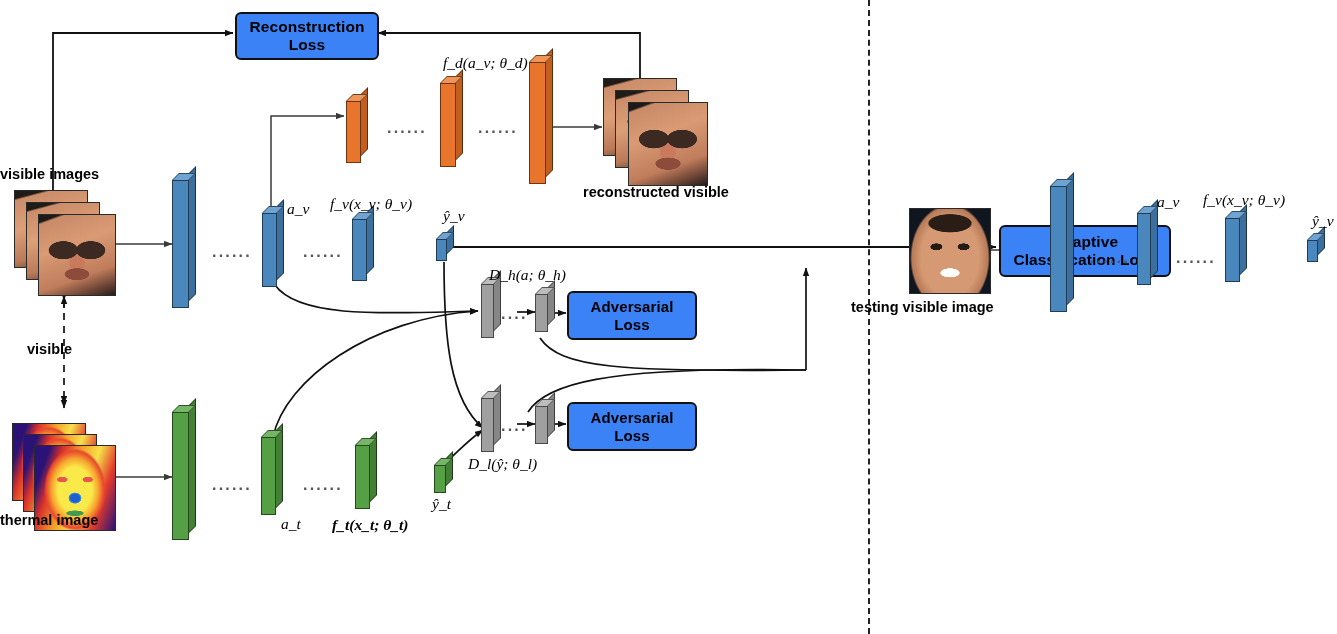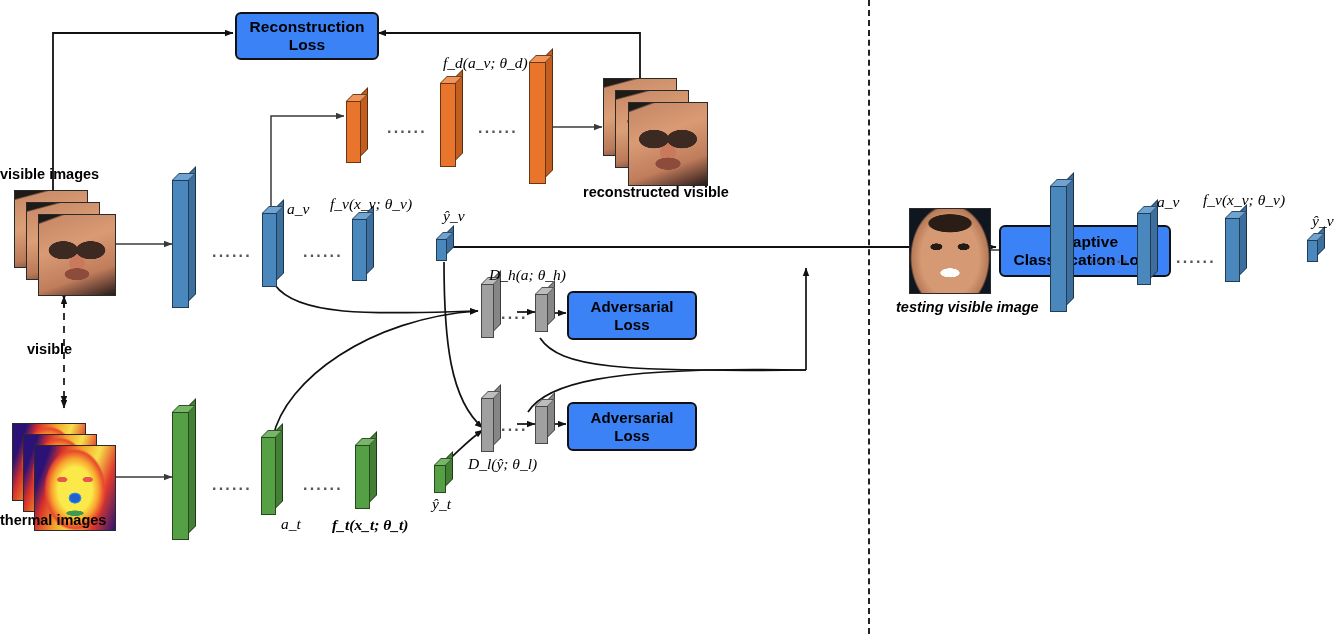--- a/index.html
+++ b/index.html
@@ -182,21 +182,21 @@
   </div>
   <div class="lbl bold-lbl" style="left:0px;top:166px;">visible images</div>
 
   <div class="lbl bold-lbl" style="left:27px;top:341px;">visible</div>
 
   <div class="stack" style="left:12px;top:423px;width:104px;height:106px;">
     <div class="ph face-th" style="left:0;top:0;width:72px;height:76px;"></div>
     <div class="ph face-th" style="left:11px;top:11px;width:72px;height:76px;"></div>
     <div class="ph face-th" style="left:22px;top:22px;width:80px;height:84px;"></div>
   </div>
-  <div class="lbl bold-lbl" style="left:0px;top:512px;">thermal images</div>
+  <div class="lbl bold-lbl" style="left:0px;top:512px;">thermal image</div>
 
   <div class="stack" style="left:603px;top:78px;width:112px;height:112px;">
     <div class="ph face-v2" style="left:0;top:0;width:72px;height:76px;"></div>
     <div class="ph face-v2" style="left:12px;top:12px;width:72px;height:76px;"></div>
     <div class="ph face-v" style="left:25px;top:24px;width:78px;height:82px;"></div>
   </div>
   <div class="lbl bold-lbl" style="left:583px;top:184px;">reconstructed visible</div>
 
   <div class="bar blue" style="left:172px;top:180px;width:17px;height:128px;">
     <div class="side"></div>
@@ -309,21 +309,21 @@
       <div class="top"></div>
       <div class="front"></div>
     </div>
   <div class="lbl math" style="left:468px;top:455px;">
     <span>D_l(ŷ; θ_l)</span>
   </div>
 
   <div class="stack" style="left:909px;top:208px;width:82px;height:86px;">
     <div class="ph face-t" style="left:0;top:0;width:80px;height:84px;"></div>
   </div>
-  <div class="lbl bold-lbl" style="left:896px;top:299px;font-style:italic;">testing visible image</div>
+  <div class="lbl bold-lbl" style="left:851px;top:299px;">testing visible image</div>
 
   <div class="bar blue" style="left:1050px;top:186px;width:17px;height:126px;">
     <div class="side"></div>
       <div class="top"></div>
       <div class="front"></div>
     </div>
   <div class="dots" style="left:1090px;top:249px;">......</div>
   <div class="bar blue" style="left:1137px;top:213px;width:14px;height:72px;">
     <div class="side"></div>
       <div class="top"></div>

